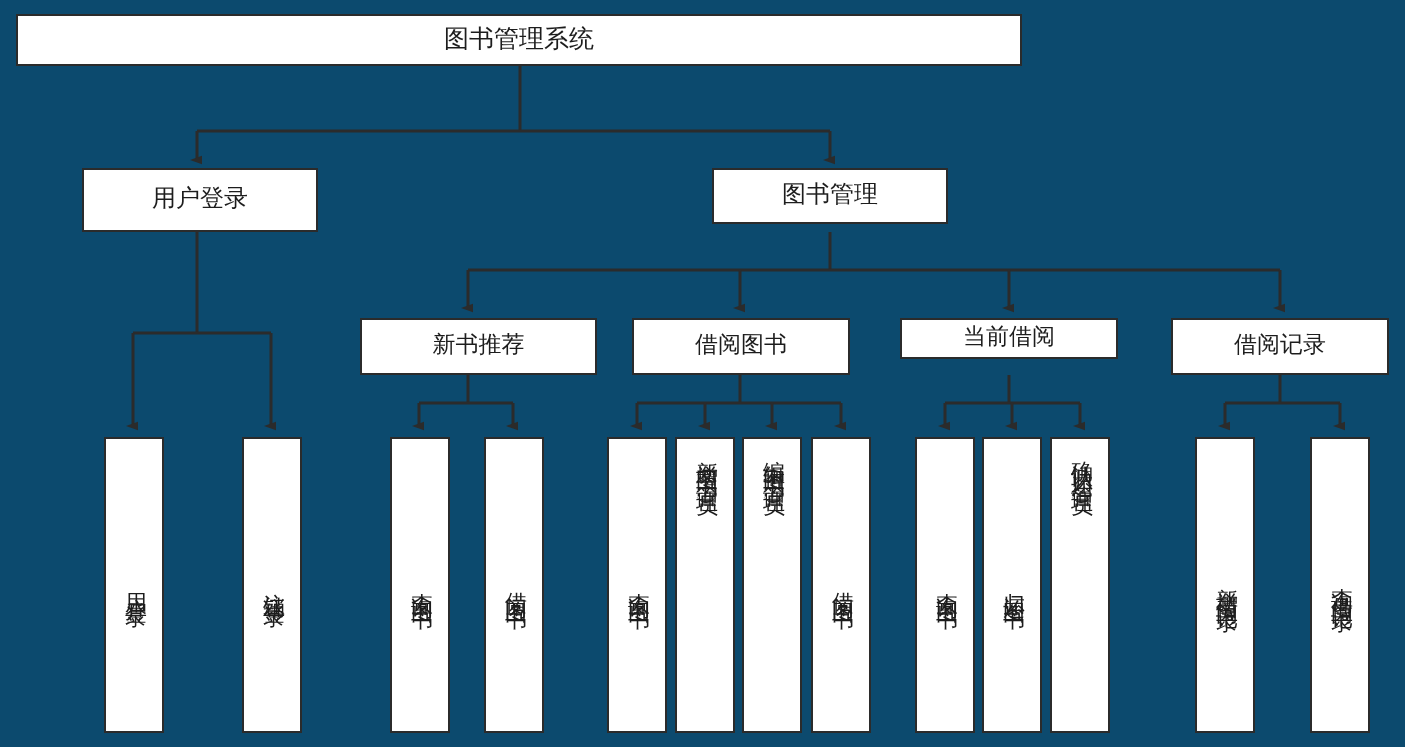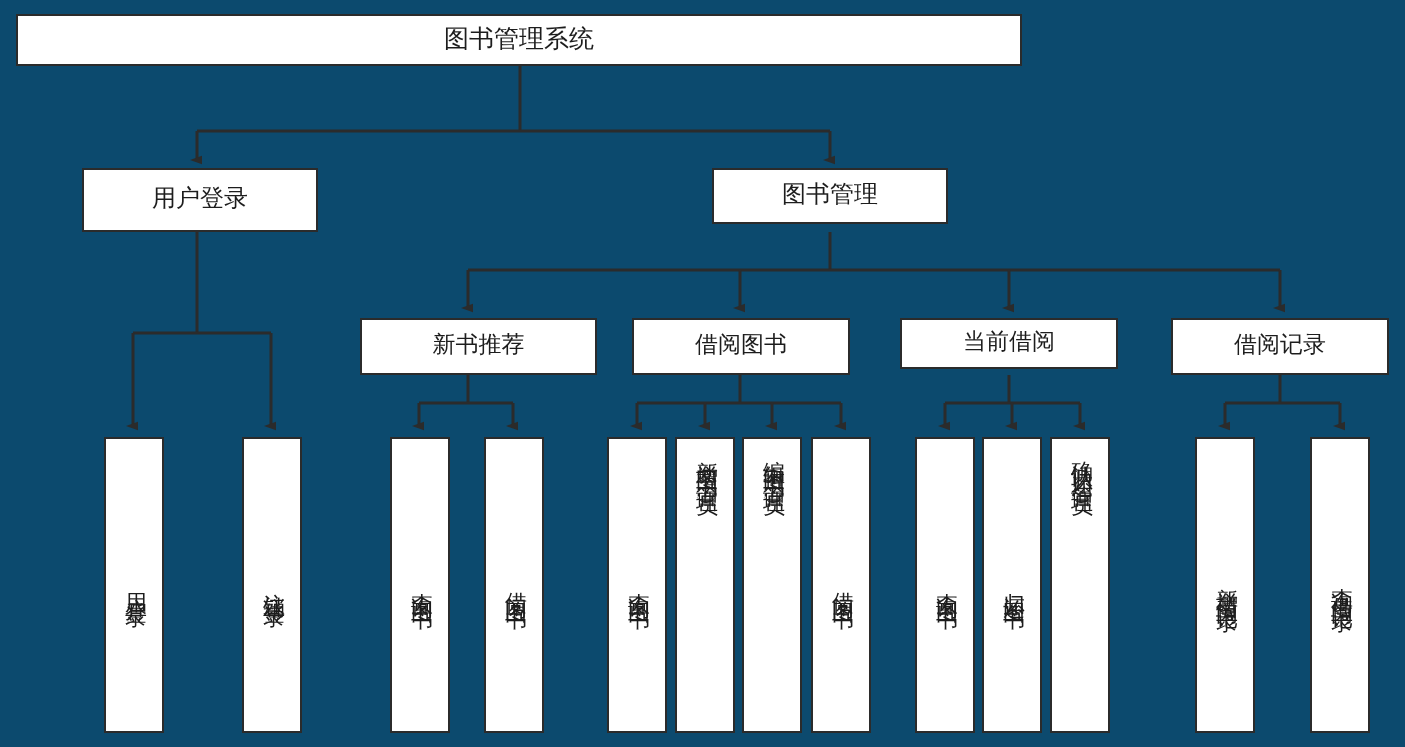--- a/index.html
+++ b/index.html
@@ -145,21 +145,21 @@
   <div class="node level2" style="left:712px; top:168px; width:236px; height:56px;">
     <span>图书管理</span>
   </div>
 
   <div class="node level3" style="left:360px; top:318px; width:237px; height:57px;">
     <span>新书推荐</span>
   </div>
   <div class="node level3" style="left:632px; top:318px; width:218px; height:57px;">
     <span>借阅图书</span>
   </div>
-  <div class="node level3" style="left:900px; top:318px; width:218px; height:51px;">
+  <div class="node level3" style="left:900px; top:318px; width:218px; height:41px;">
     <span>当前借阅</span>
   </div>
   <div class="node level3" style="left:1171px; top:318px; width:218px; height:57px;align-items:center;">
     <span>借阅记录</span>
   </div>
 
   <div class="node leaf centered" style="left:104px; top:437px; width:60px; height:296px;">
     <span class="vtext">用户登录</span>
   </div>
   <div class="node leaf centered" style="left:242px; top:437px; width:60px; height:296px;">

